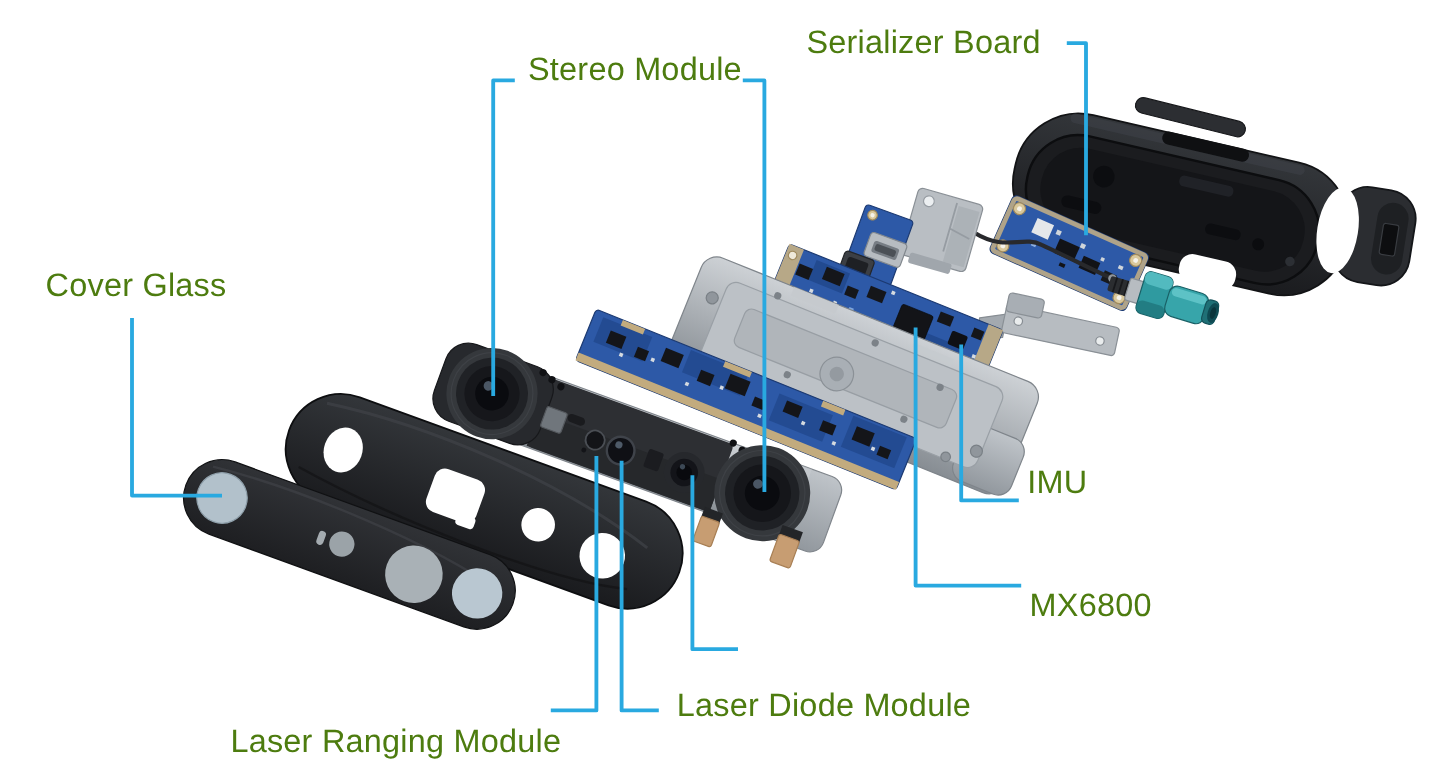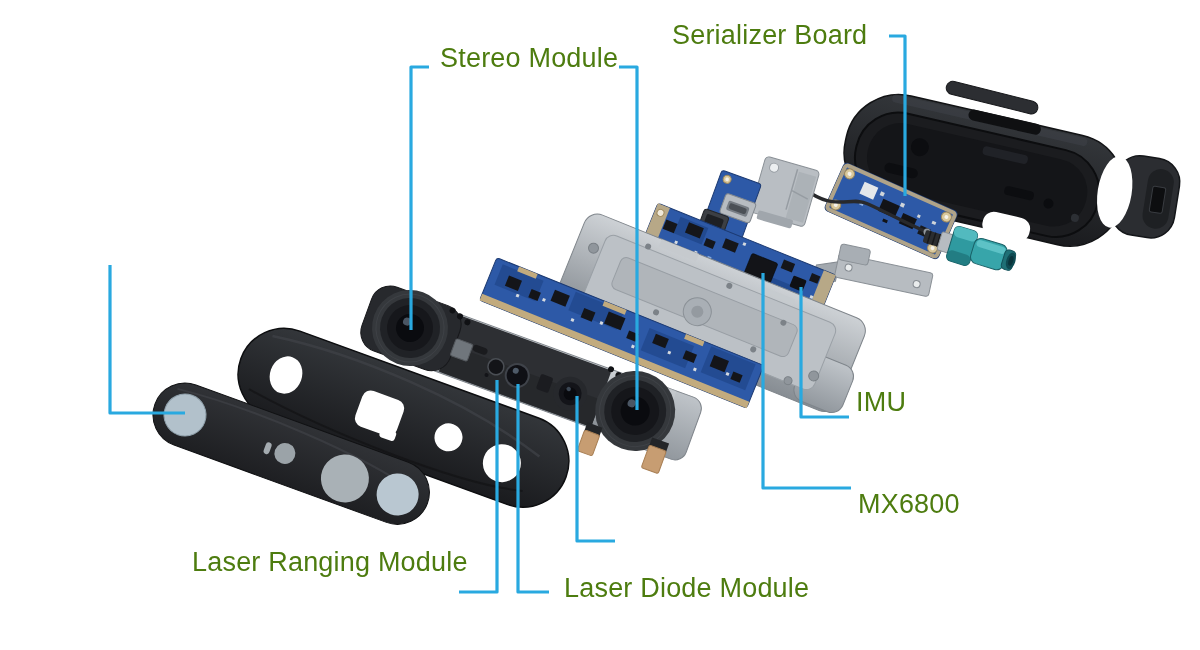--- a/index.html
+++ b/index.html
@@ -287,20 +287,21 @@
     <polyline stroke="#29a9e0" points="619,67 637,67 637,410"></polyline>
     <polyline stroke="#29a9e0" points="889,36 905,36 905,196"></polyline>
     <polyline stroke="#29a9e0" points="849,417 801,417 801,287"></polyline>
     <polyline stroke="#29a9e0" points="851,488 763,488 763,273"></polyline>
     <polyline stroke="#29a9e0" points="615,541 577,541 577,396"></polyline>
     <polyline stroke="#29a9e0" points="459,592 497,592 497,380"></polyline>
     <polyline stroke="#29a9e0" points="549,592 518,592 518,384"></polyline>
   </g>
 </svg>
 
+<div class="label" style="left:38px;top:224px">Cover Glass</div>
 <div class="label" style="left:440px;top:44px">Stereo Module</div>
 <div class="label" style="left:672px;top:21px">Serializer Board</div>
 <div class="label" style="left:856px;top:388px">IMU</div>
 <div class="label" style="left:858px;top:490px">MX6800</div>
-<div class="label" style="left:192px;top:548px">Laser Ranging Module</div>
+<div class="label" style="left:192px;top:604px">Laser Ranging Module</div>
 <div class="label" style="left:564px;top:574px">Laser Diode Module</div>
 
 </div>
 
 </body></html>

